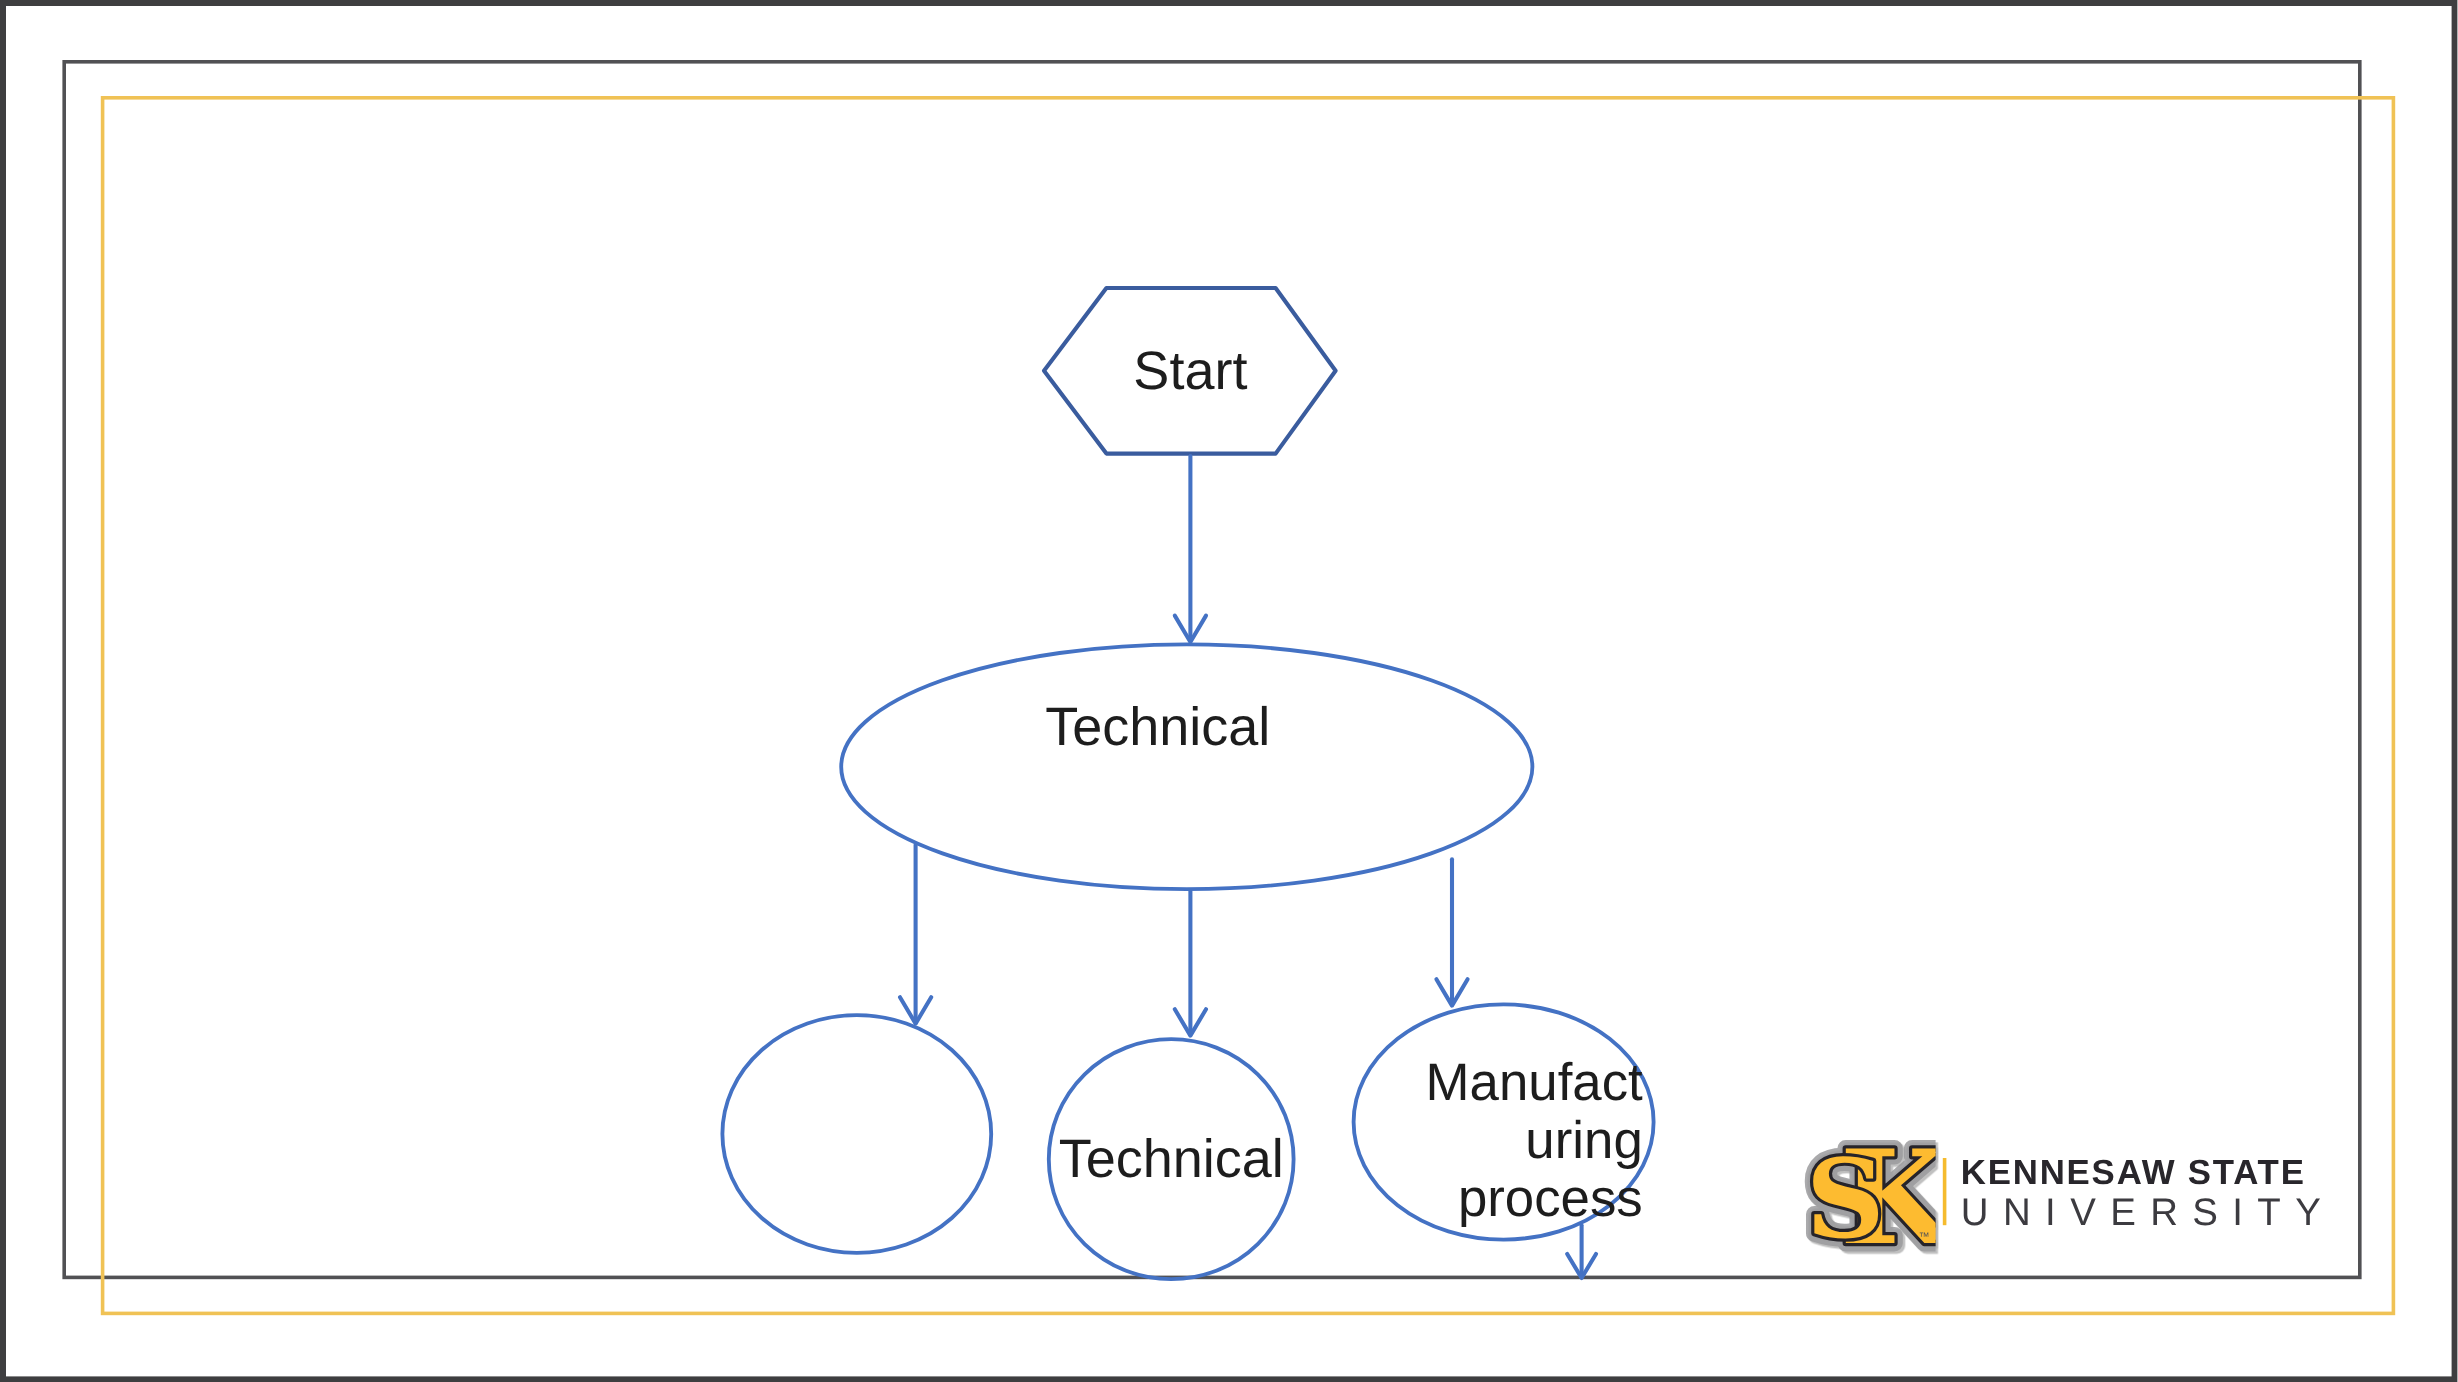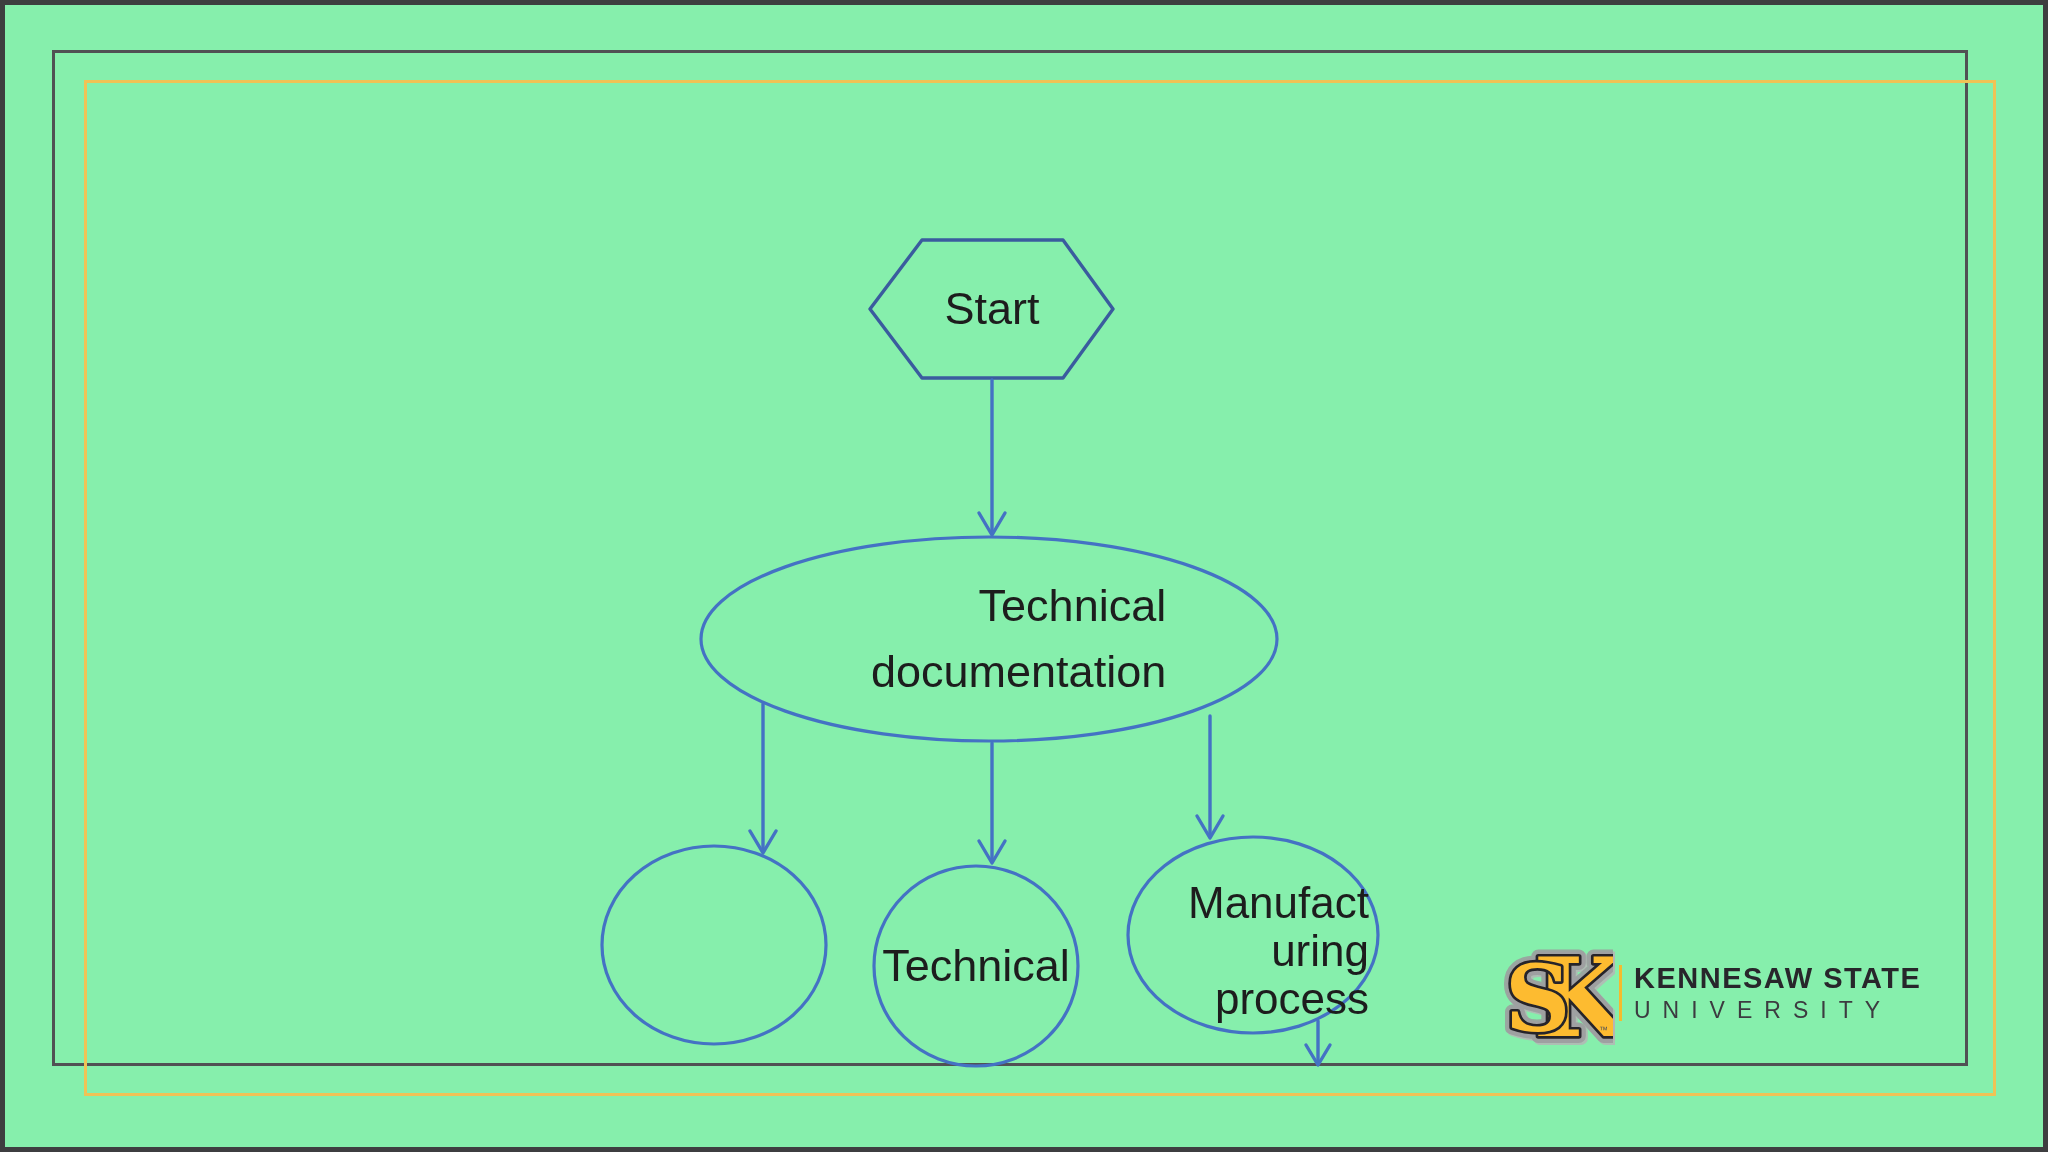--- a/index.html
+++ b/index.html
@@ -1,19 +1,19 @@
 <!DOCTYPE html>
 <html><head>
 <meta charset="utf-8">
 <style>
   html,body{margin:0;padding:0;background:#e9e9e9;}
   .slide{
     position:relative;
     width:2048px;height:1152px;
-    background:#86efac;
+    background:#ffffff;
     border:5px solid #3e3e40;
     box-sizing:border-box;
     overflow:hidden;
     font-family:"Liberation Sans", sans-serif;
   }
   .frame{position:absolute;box-sizing:border-box;background:transparent;}
   .frame.gray{left:47px;top:45px;width:1916px;height:1016px;border:3px solid #515154;}
   .frame.gold{left:79px;top:75px;width:1912px;height:1016px;border:3px solid #f0c255;}
   .diagram-svg{position:absolute;left:0;top:0;width:2048px;height:1152px;}
   .node-label{
@@ -34,21 +34,21 @@
     display:flex;align-items:center;
   }
   .monogram{width:110px;height:108px;filter:drop-shadow(2px 2px 0px #b5b5b5);}
   .logo-divider{width:3px;height:56px;background:#f5bb2e;margin:0 12px 0 6px;}
   .logo-text{display:flex;flex-direction:column;justify-content:center;}
   .logo-line1{
     font-size:29px;font-weight:800;letter-spacing:1.5px;
     color:#28262b;line-height:30px;
   }
   .logo-line2{
-    font-size:23px;font-weight:500;letter-spacing:12px;
+    font-size:32px;font-weight:500;letter-spacing:12px;
     color:#3c3b40;line-height:28px;margin-top:3px;
   }
   .tm{position:absolute;left:96px;top:86px;font-size:9px;color:#555;}
 </style>
 </head>
 <body>
 
 <div class="slide">
 
   <div class="frame gray"></div>
@@ -93,21 +93,20 @@
       </g>
     </g>
   </svg>
 
   <div class="node-label center" style="left:837px;top:276px;width:300px;">
     <span>Start</span>
   </div>
 
   <div class="node-label tech-label" style="left:866px;top:568px;">
     <span class="label-line">Technical</span>
-    <span class="label-line">documentation</span>
   </div>
 
 
   <div class="node-label center" style="left:821px;top:933px;width:300px;">
     <span>Technical</span>
   </div>
 
   <div class="node-label manu-label" style="left:1183px;top:874px;">
     <span class="label-line">Manufact</span>
     <span class="label-line">uring</span>

